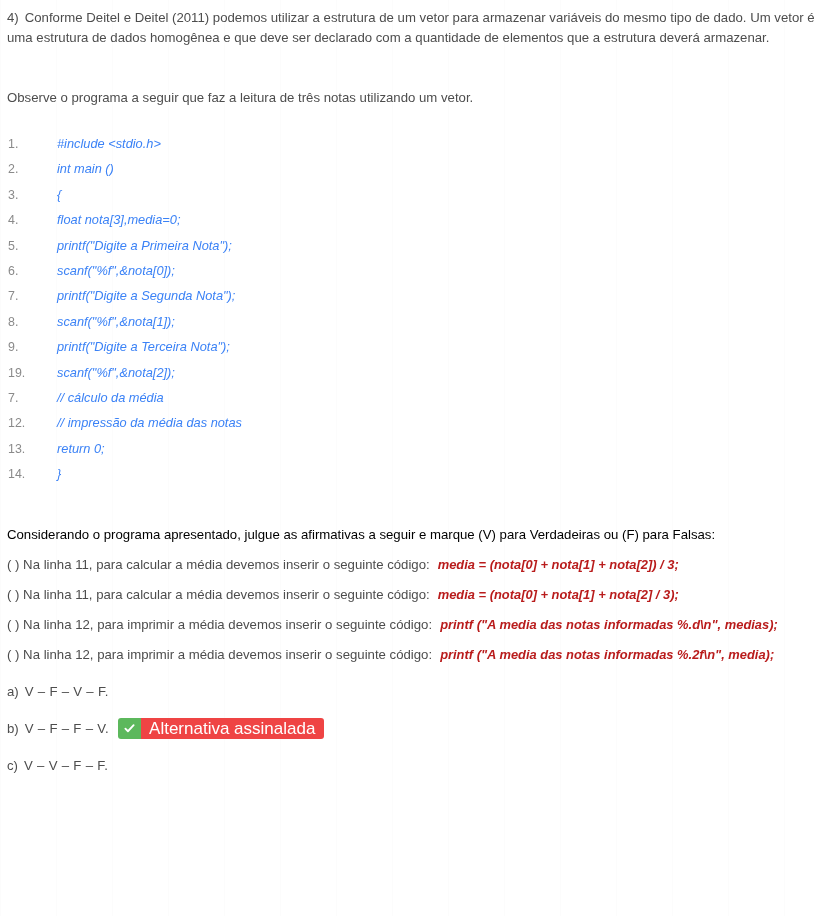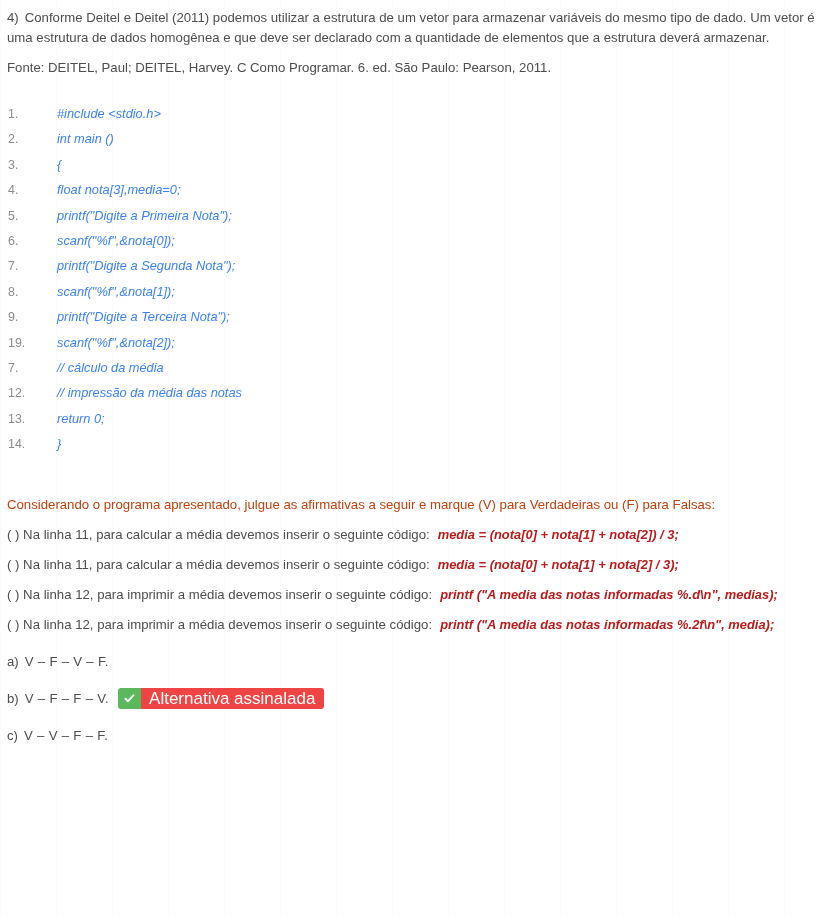--- a/index.html
+++ b/index.html
@@ -89,21 +89,21 @@
     font-family: "Liberation Sans", sans-serif;
     font-style: italic;
     font-size: 12.8px;
     white-space: pre;
   }
 
   
   .judge-intro {
     font-size: 13.2px;
     line-height: 20px;
-    color: #c2410c;
+    color: #000000;
     margin: 34px 0 0 0;
   }
   .stmt {
     font-size: 13.2px;
     line-height: 20px;
     color: #4d4d4d;
     margin: 10px 0 0 0;
     white-space: nowrap;
   }
   .stmt .code-frag {
@@ -179,22 +179,22 @@
 <body>
 
 <div class="page-bg"></div>
 
 <div class="page">
 
   <p class="q-intro">
     <span class="q-num">4)</span><span>Conforme Deitel e Deitel (2011) podemos utilizar a estrutura de um vetor para armazenar variáveis do mesmo tipo de dado. Um vetor é uma estrutura de dados homogênea e que deve ser declarado com a quantidade de elementos que a estrutura deverá armazenar.</span>
   </p>
 
-  <p class="q-source">Fonte: DEITEL, Paul; DEITEL, Harvey. C Como Programar. 6. ed. São Paulo: Pearson, 2011.</p>
-
+
+  <p class="q-observe">Observe o programa a seguir que faz a leitura de três notas utilizando um vetor.</p>
 
   <ul class="code-listing">
     <li class="code-line">
       <span class="ln">1.</span>
       <span class="src">#include &lt;stdio.h&gt;</span>
     </li>
     <li class="code-line">
       <span class="ln">2.</span>
       <span class="src">int main ()</span>
     </li>

